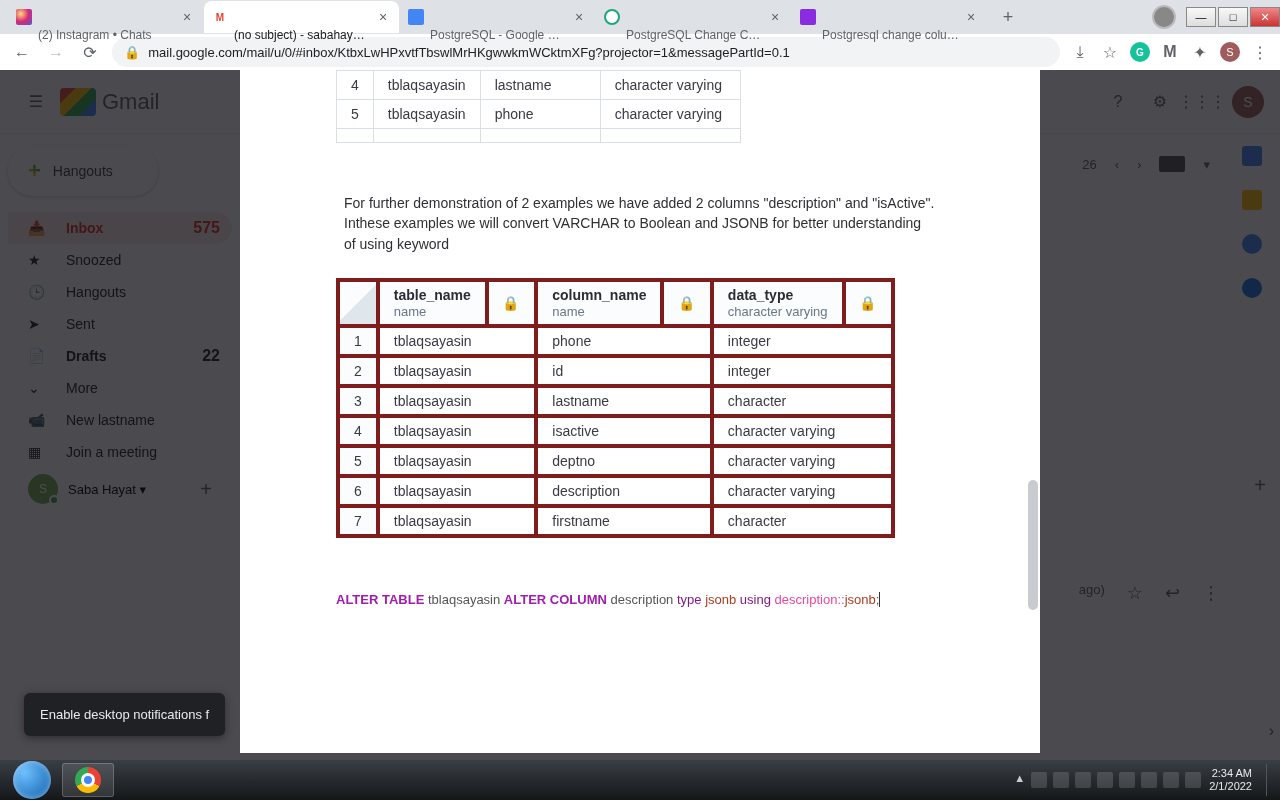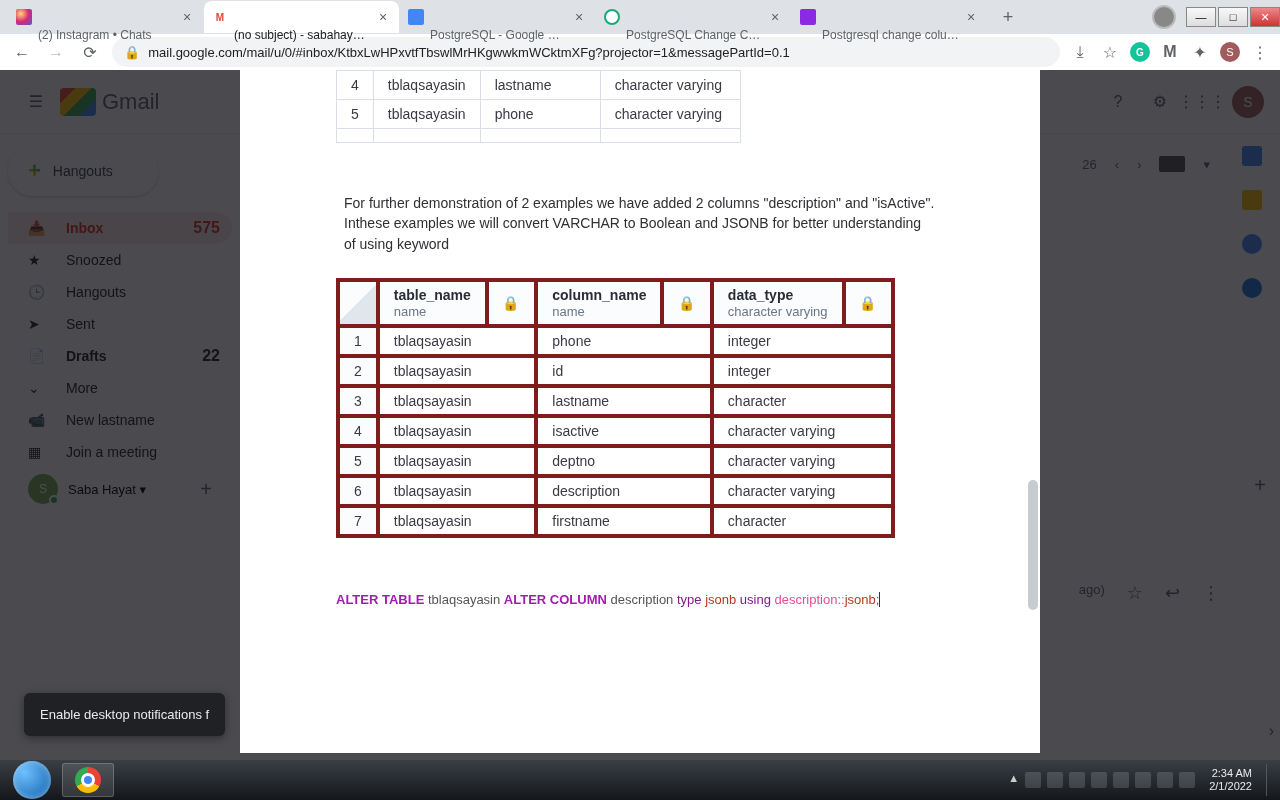--- a/index.html
+++ b/index.html
@@ -89,21 +89,21 @@
 
 
 .taskbar { position: absolute; bottom: 0; left: 0; right: 0; height: 40px; background: linear-gradient(#3a3f45, #14171a); display: flex; align-items: center; padding: 0 6px; }
 .tb-left { display: flex; gap: 4px; }
 .tb-btn { width: 52px; height: 34px; border-radius: 3px; display: flex; align-items: center; justify-content: center; cursor: pointer; }
 .start-orb { width: 38px; height: 38px; border-radius: 50%; background: radial-gradient(circle at 30% 30%, #6fc0ff, #0a5ca8); box-shadow: inset 0 0 6px rgba(255,255,255,0.5); }
 .tb-btn.active { background: rgba(255,255,255,0.12); box-shadow: inset 0 0 0 1px rgba(255,255,255,0.2); }
 .tb-right { margin-left: auto; display: flex; align-items: center; gap: 8px; color: #e8eaed; font-size: 11px; }
 .tray-icons { display: flex; gap: 6px; }
 .tray-icon { width: 16px; height: 16px; background: rgba(255,255,255,0.15); border-radius: 2px; }
-.clock { text-align: right; line-height: 1.2; margin-left: 6px; margin-right: 6px; }
+.clock { text-align: right; line-height: 1.2; margin-right: 6px; }
 
 .scrollbar-thumb { position: absolute; right: 242px; top: 480px; width: 10px; height: 130px; background: #c8cbd0; border-radius: 5px; z-index: 11; }
 
 .fav-insta { background: radial-gradient(circle at 30% 30%, #feda75, #d62976, #4f5bd5); }
 .fav-gmail { background: #fff; position: relative; }
 .fav-gmail::after { content:"M"; position:absolute; inset:0; display:flex; align-items:center; justify-content:center; font-size:10px; font-weight:bold; color:#ea4335; }
 .fav-gdocs { background: #4285f4; }
 .fav-ci { background: #fff; border: 2px solid #1aa87a; border-radius:50%; }
 .fav-lh { background: #8a2be2; }
 .gmail-m { width: 36px; height: 28px; background: linear-gradient(135deg,#ea4335 25%,#fbbc05 25% 50%,#34a853 50% 75%,#4285f4 75%); border-radius: 4px; margin-right: 6px; }

